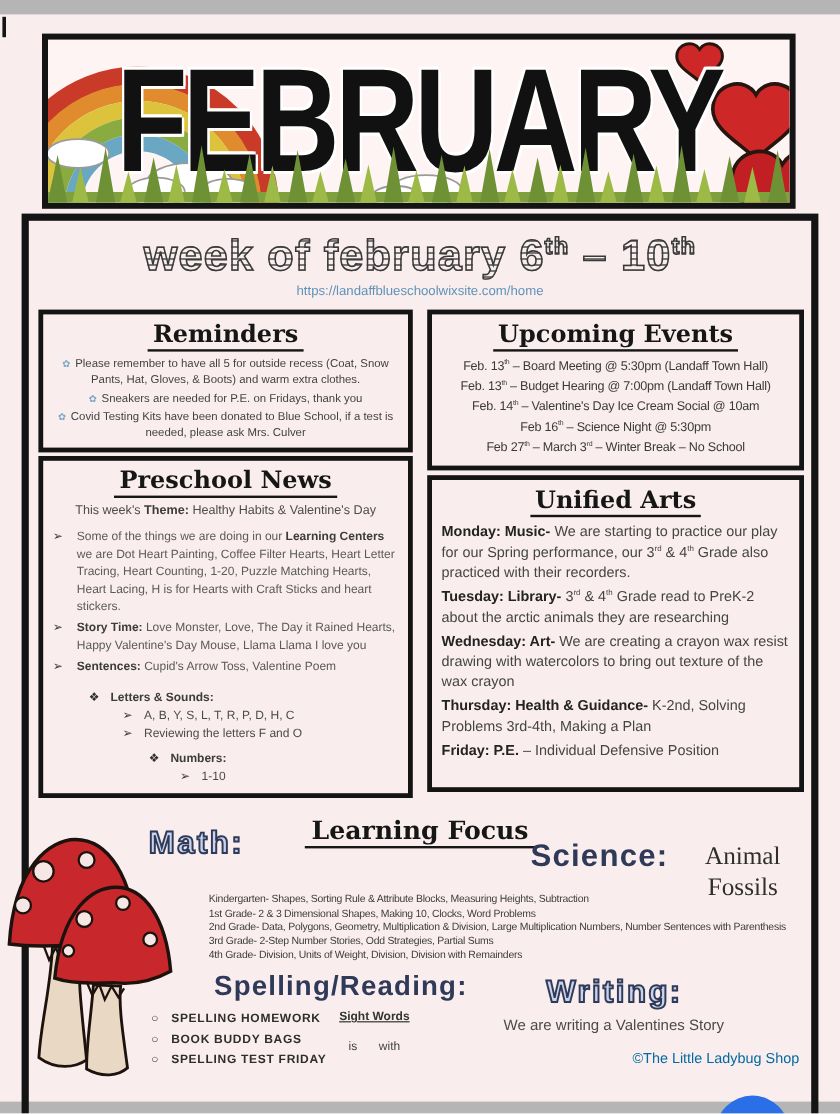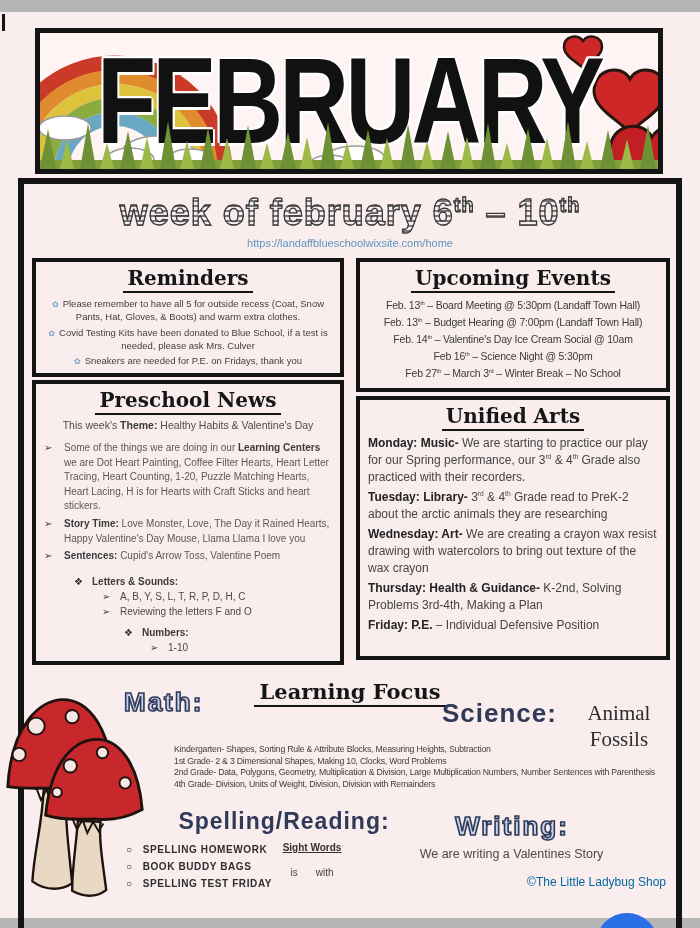--- a/index.html
+++ b/index.html
@@ -127,22 +127,22 @@
       </svg>
     </div>
 
     <div class="main-frame">
       <div class="week-banner">week of february 6<sup>th</sup> – 10<sup>th</sup></div>
       <div class="url">https://landaffblueschoolwixsite.com/home</div>
 
       <section class="box box-reminders">
         <h2 class="sec-title"><span>Reminders</span></h2>
         <p class="rem-item"><span class="flower">✿</span><span>Please remember to have all 5 for outside recess (Coat, Snow Pants, Hat, Gloves, &amp; Boots) and warm extra clothes.</span></p>
+        <p class="rem-item"><span class="flower">✿</span><span>Sneakers are needed for P.E. on Fridays, thank you</span></p>
         <p class="rem-item"><span class="flower">✿</span><span>Covid Testing Kits have been donated to Blue School, if a test is needed, please ask Mrs. Culver</span></p>
-        <p class="rem-item"><span class="flower">✿</span><span>Sneakers are needed for P.E. on Fridays, thank you</span></p>
       </section>
 
       <section class="box box-events">
         <h2 class="sec-title"><span>Upcoming Events</span></h2>
         <p class="ev-item">Feb. 13<sup>th</sup> – Board Meeting @ 5:30pm (Landaff Town Hall)</p>
         <p class="ev-item">Feb. 13<sup>th</sup> – Budget Hearing @ 7:00pm (Landaff Town Hall)</p>
         <p class="ev-item">Feb. 14<sup>th</sup> – Valentine's Day Ice Cream Social @ 10am</p>
         <p class="ev-item">Feb 16<sup>th</sup> – Science Night @ 5:30pm</p>
         <p class="ev-item">Feb 27<sup>th</sup> – March 3<sup>rd</sup> – Winter Break – No School</p>
       </section>
@@ -198,20 +198,21 @@
       <h2 class="lf-title"><span>Learning Focus</span></h2>
       <div class="math-label bubble-light">Math:</div>
       <div class="science-row">
         <span class="science-label bubble-dark">Science:</span>
         <span class="science-topic">Animal Fossils</span>
       </div>
       <div class="math-grades">
         <div>Kindergarten- Shapes, Sorting Rule &amp; Attribute Blocks, Measuring Heights, Subtraction</div>
         <div>1st Grade- 2 &amp; 3 Dimensional Shapes, Making 10, Clocks, Word Problems</div>
         <div>2nd Grade- Data, Polygons, Geometry, Multiplication &amp; Division, Large Multiplication Numbers, Number Sentences with Parenthesis</div>
+        <div>3rd Grade- 2-Step Number Stories, Odd Strategies, Partial Sums</div>
         <div>4th Grade- Division, Units of Weight, Division, Division with Remainders</div>
       </div>
       <div class="spelling-label bubble-dark">Spelling/Reading:</div>
       <div class="spelling-items">
         <div class="sp-row">
             <span class="circle-bullet">○</span>
             <span>SPELLING HOMEWORK</span>
           </div>
         <div class="sp-row">
             <span class="circle-bullet">○</span>

